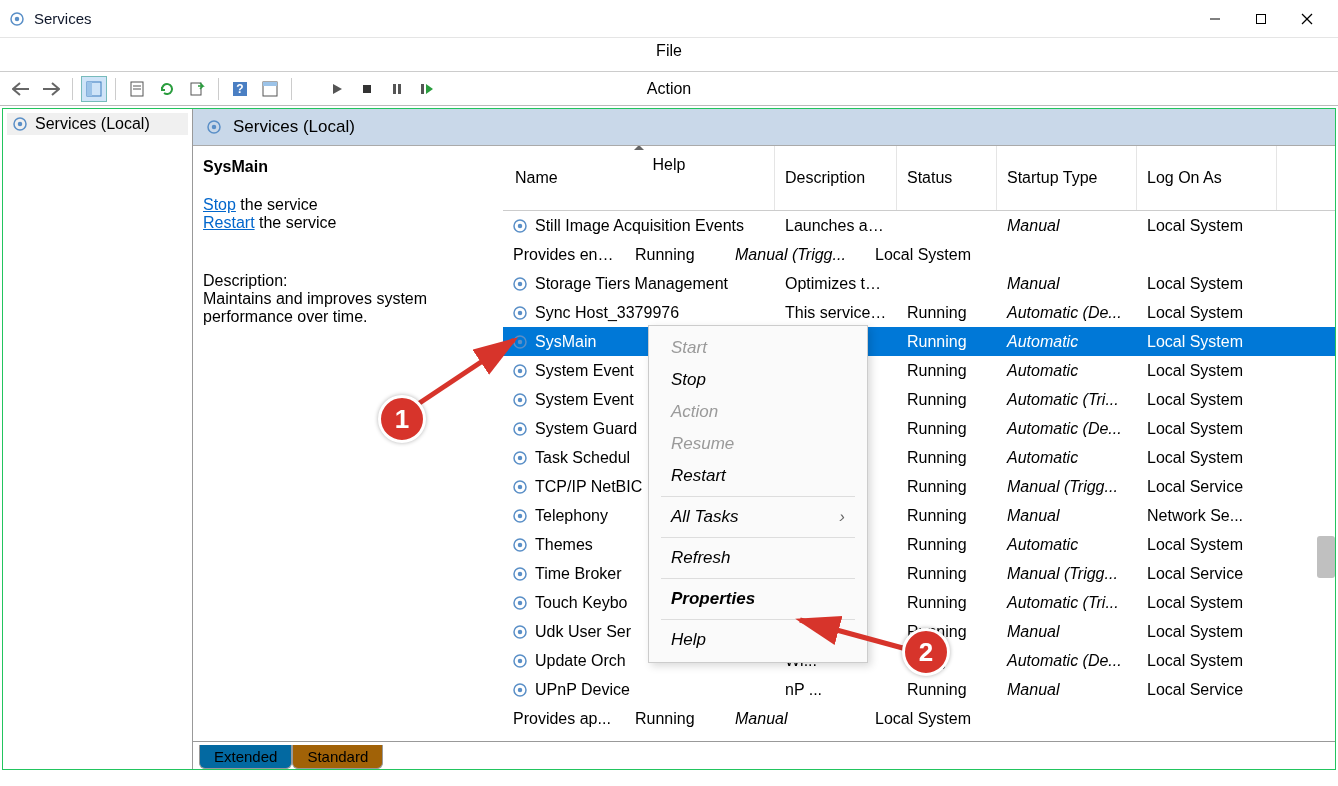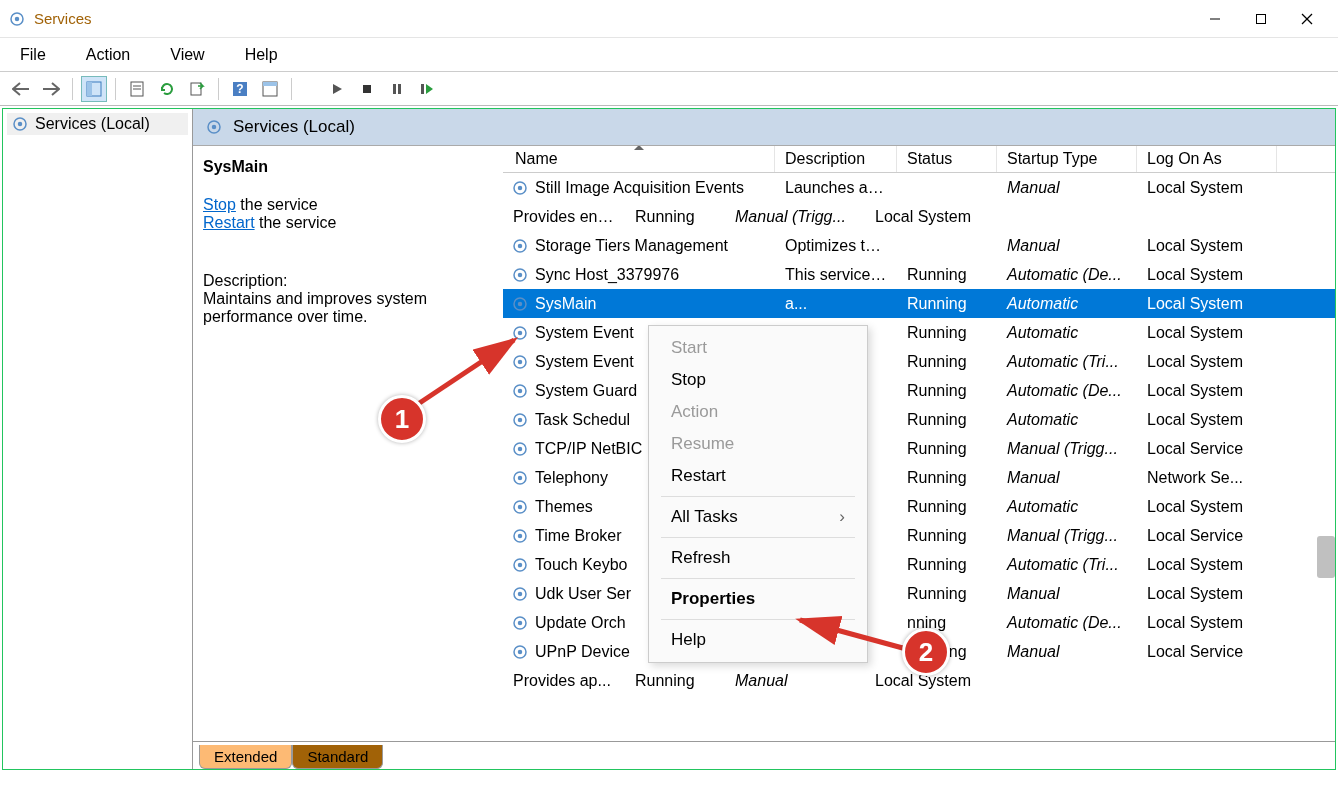--- a/index.html
+++ b/index.html
@@ -1,25 +1,25 @@
 <!DOCTYPE html>
 <html><head>
 <meta charset="utf-8">
 <style>
 * { margin: 0; padding: 0; box-sizing: border-box; font-family: "Segoe UI", sans-serif; }
 body { background: #fff; width: 1338px; height: 786px; overflow: hidden; position: relative; }
 
 .titlebar { height: 38px; display: flex; align-items: center; padding: 0 8px; border-bottom: 1px solid #e5e5e5; }
 .titlebar .app-icon { width: 18px; height: 18px; margin-right: 8px; }
-.titlebar .title { font-size: 15px; color: #a16207; }
+.titlebar .title { font-size: 15px; color: #0f172a; }
 .win-controls { margin-left: auto; display: flex; }
 .win-controls .btn { width: 46px; height: 38px; display:flex; align-items:center; justify-content:center; cursor:pointer; }
 .win-controls svg { width: 12px; height: 12px; }
 
-.menubar { height: 34px; display:flex; align-items:center; padding: 0 10px; gap:20px; border-bottom:1px solid #ccc; font-size:16px; }
+.menubar { height: 34px; display:flex; align-items:center; padding: 0 10px; gap:12px; border-bottom:1px solid #ccc; font-size:16px;flex-direction:column; }
 .menubar .item { padding: 4px 10px; cursor:pointer; }
 
 .toolbar { height: 34px; display:flex; align-items:center; padding: 4px 8px; gap:4px; border-bottom:1px solid #bbb; }
 .toolbar .tbtn { width: 26px; height:26px; display:flex; align-items:center; justify-content:center; cursor:pointer; border:1px solid transparent; }
 .toolbar .tbtn.pressed { background:#cfe4f8; border:1px solid #7bb; }
 .toolbar .sep { width:1px; height:22px; background:#ccc; margin:0 4px; }
 
 .main { display:flex; height: calc(100% - 38px - 34px - 34px - 18px); border:1px solid #22c55e; margin:2px; }
 .tree { width: 190px; border-right:1px solid #999; padding:4px; }
 .tree-item { display:flex; align-items:center; gap:6px; padding:2px 4px; font-size:16px; cursor:pointer; }
@@ -29,21 +29,21 @@
 .panel-header { background:#c9d8e9; display:flex; align-items:center; padding:8px 12px; gap:10px; border-bottom:1px solid #aaa; }
 .panel-header .title { font-size:17px; }
 .content { flex:1; display:flex; overflow:hidden; }
 .left-panel { width: 310px; padding:12px 10px; font-size:16px; }
 .left-panel .svc-name { font-weight:bold; margin-bottom:20px; }
 .left-panel a { color:#0066cc; text-decoration:underline; cursor:pointer; }
 .left-panel .descr-title { margin-top:40px; }
 .right-panel { flex:1; position:relative; overflow:hidden; }
 
 .columns { display:flex; font-size:16px; border-bottom:1px solid #ccc; }
-.columns .col { padding:4px 10px; border-right:1px solid #e5e5e5; white-space:nowrap; overflow:hidden; }
+.columns .col { padding:23px 10px; border-right:1px solid #e5e5e5; white-space:nowrap; overflow:hidden; }
 .col-name { width: 272px; padding-left:12px !important; }
 .col-desc { width: 122px; }
 .col-status { width: 100px; }
 .col-startup { width: 140px; }
 .col-logon { width: 140px; }
 .col-sort { position:relative; }
 .col-sort::after { content:""; position:absolute; top:-1px; left:50%; transform:translateX(-50%); border-left:5px solid transparent; border-right:5px solid transparent; border-bottom:5px solid #666; }
 
 .rows { font-size:16px; }
 .row { display:flex; height:29px; align-items:center; cursor:pointer; }
@@ -51,23 +51,23 @@
 .row .cell { padding:0 10px; white-space:nowrap; overflow:hidden; text-overflow:ellipsis; }
 .cell-name { width:272px; display:flex; align-items:center; gap:6px; padding-left:8px !important; }
 .cell-desc { width:122px; }
 .cell-status { width:100px; }
 .cell-startup { width:140px;font-style:italic; }
 .cell-logon { width:140px; }
 .gear { width:18px; height:18px; flex-shrink:0; }
 
 .tabs-bottom { height:28px; border-top:1px solid #999; display:flex; align-items:flex-end; padding-left:6px; font-size:15px; }
 .tabs-bottom .tab { padding:3px 14px; border:1px solid #999; border-top:none; border-bottom-left-radius:6px; border-bottom-right-radius:6px; background:#a16207; cursor:pointer; margin-top:-1px; }
-.tabs-bottom .tab.active { background:#fdba74; border-bottom:1px solid #999; }
-
-.context-menu { position:absolute; left:648px; top:325px; width:220px; background:#fafafa; border:1px solid #ccc; box-shadow:3px 3px 8px rgba(0,0,0,0.15); padding:6px 0; font-size:17px; z-index:10; }
+.tabs-bottom .tab.active { background:#0369a1; border-bottom:1px solid #999; }
+
+.context-menu { position:absolute; left:648px; top:325px; width:220px; background:#fafafa; border:1px solid #ccc; box-shadow:3px 3px 8px rgba(0,0,0,0.15); padding:6px 0; font-size:17px; z-index:10;font-style:italic; }
 .context-menu .mitem { padding:6px 22px; cursor:pointer; }
 .context-menu .mitem.disabled { color:#9a9a9a; cursor:default; }
 .context-menu .mitem.bold { font-weight:bold; }
 .context-menu .mitem.arrow::after { content:"›"; float:right; color:#666; }
 .context-menu .msep { height:1px; background:#ddd; margin:4px 12px; }
 
 .annotation-arrow { position:absolute; z-index:20; pointer-events:none; }
 .annotation-num { position:absolute; width:48px; height:48px; border-radius:50%; background:#d7342b; color:#fff; font-size:26px; font-weight:bold; display:flex; align-items:center; justify-content:center; z-index:21; border:3px solid #fff; box-shadow:0 0 4px rgba(0,0,0,0.3); }
 
 .statusbar-gap { height: 18px; }

